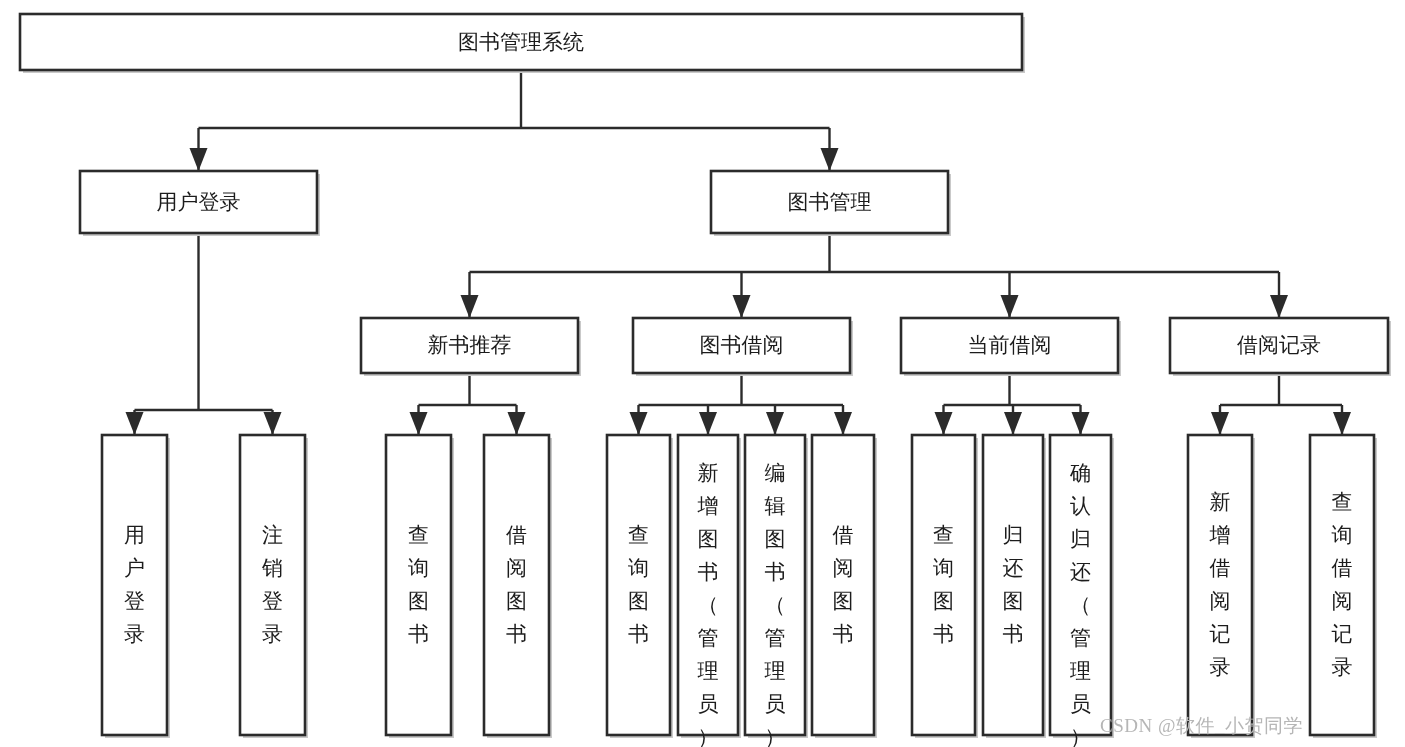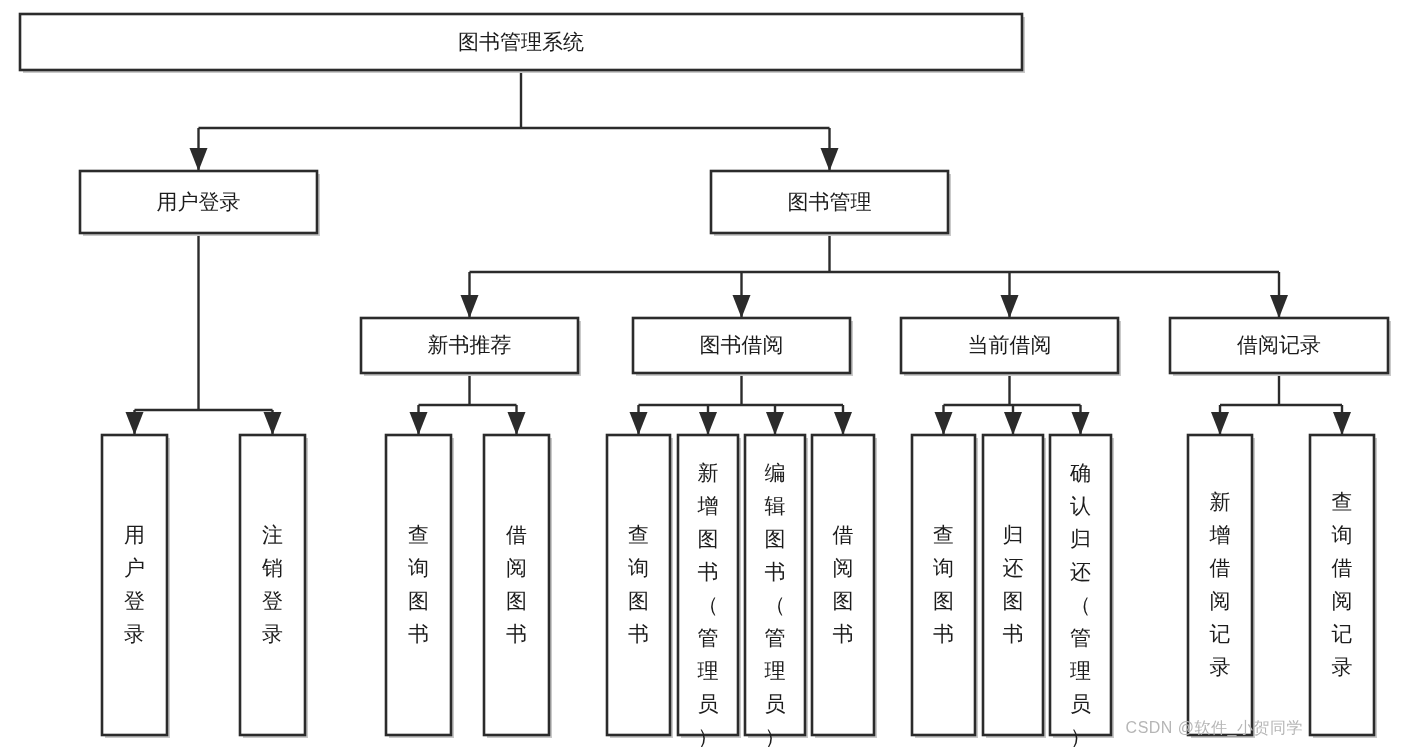--- a/index.html
+++ b/index.html
@@ -54,22 +54,22 @@
   text.label-h {
     font-size: 21px;
   }
   text.label-v {
     font-size: 21px;
   }
   .watermark {
     position: absolute;
     right: 12px;
     bottom: 8px;
-    font-family: Liberation Sans, sans-serif;
-    font-size: 16px;
+    font-family: Liberation Serif, serif;
+    font-size: 19px;
     color: #b6b6b6;
     letter-spacing: 0.5px;
     white-space: nowrap;
     user-select: none;
   }
 </style>
 </head>
 <body>
 
 <div id="diagram-root">

